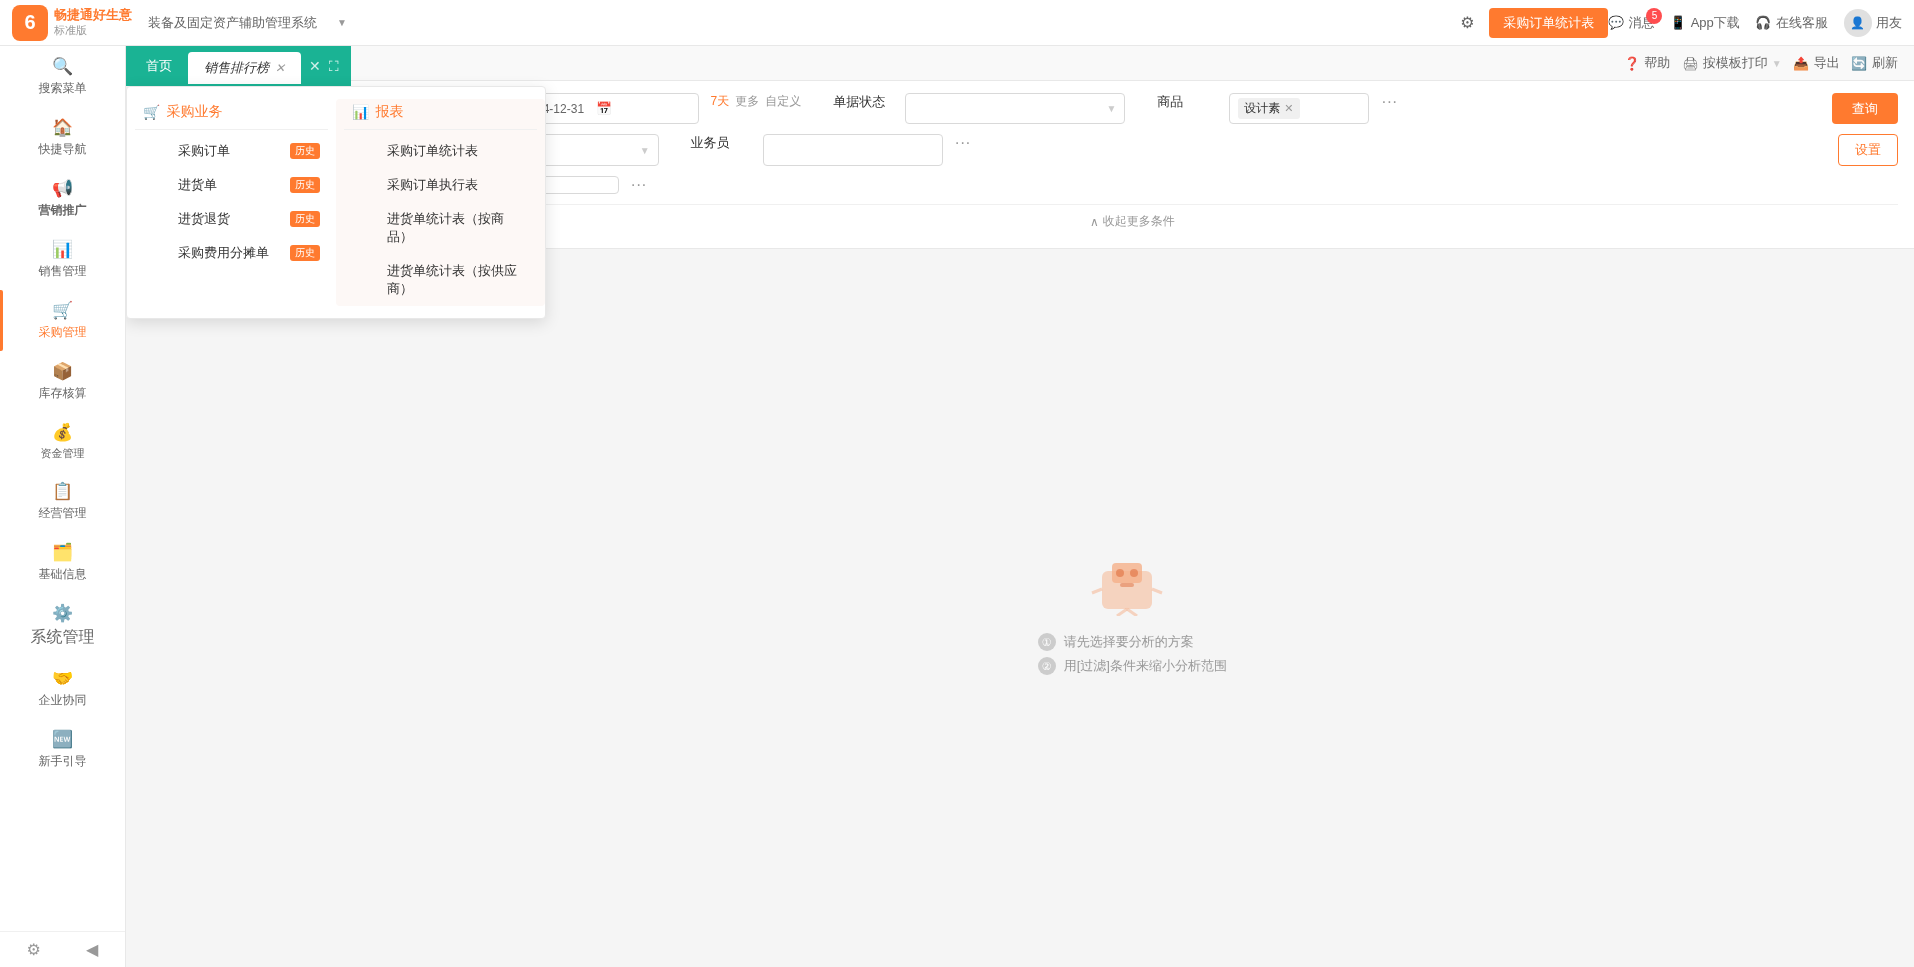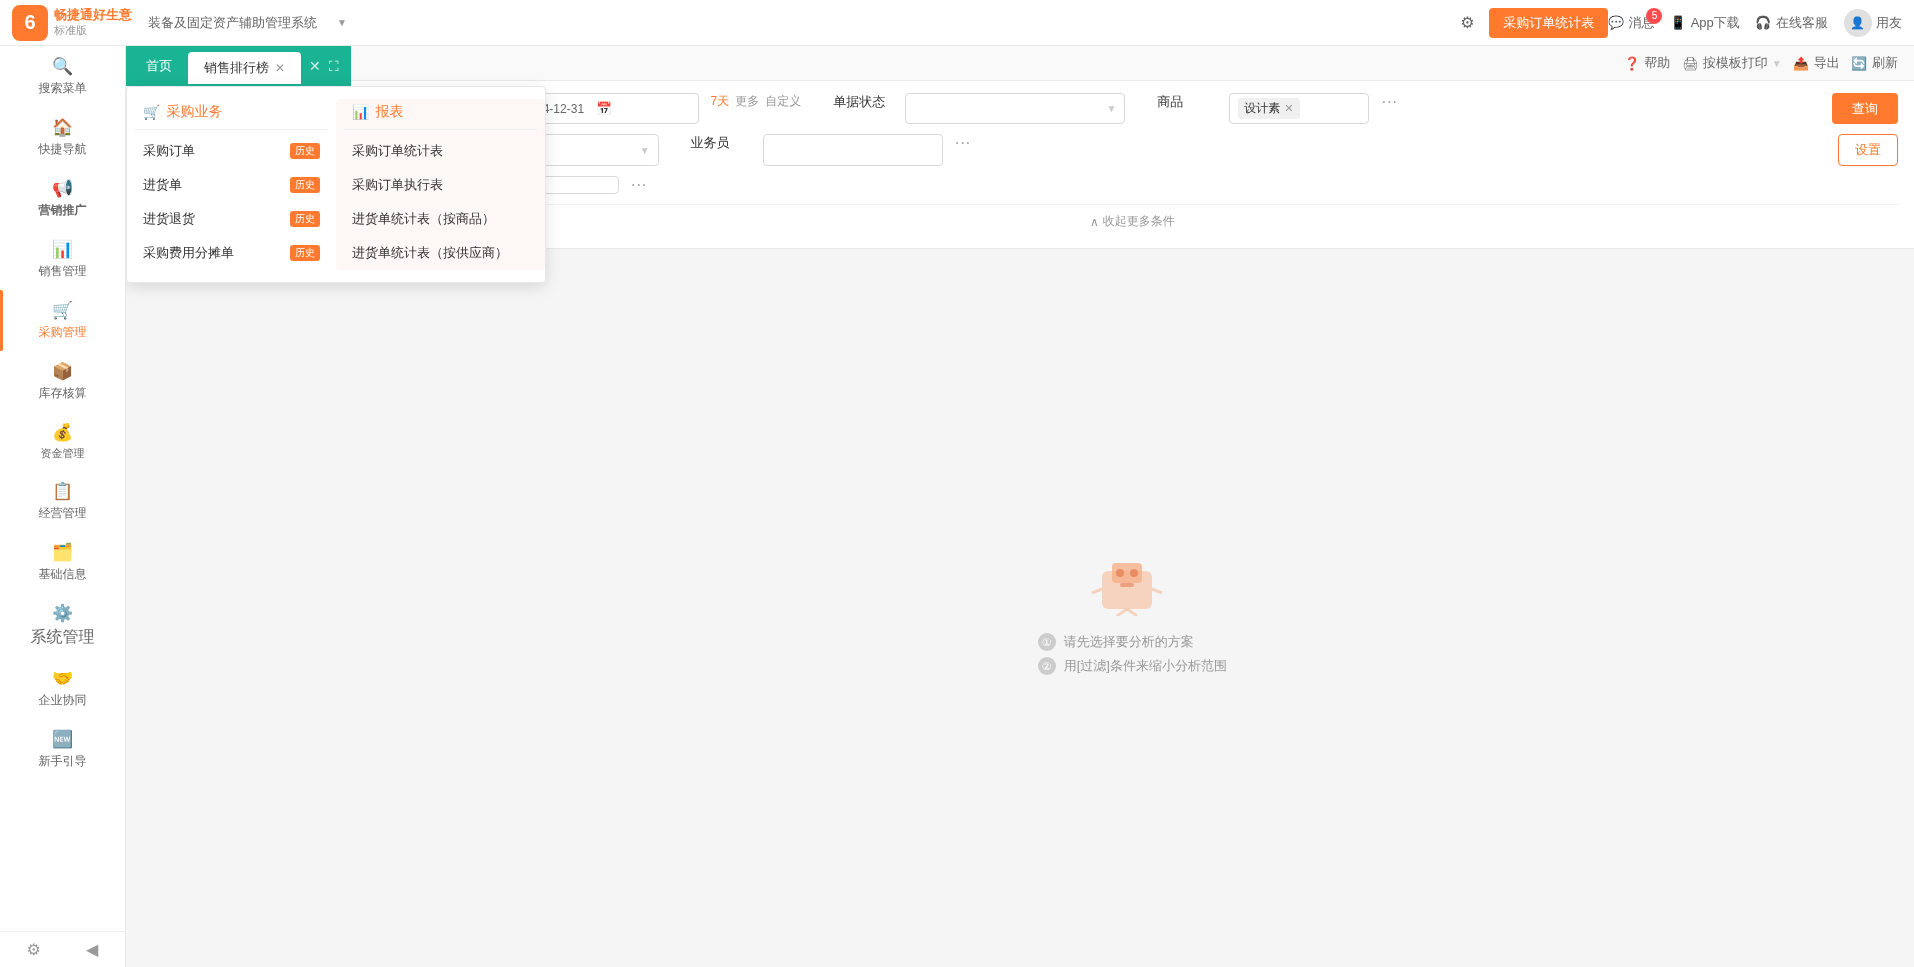--- a/index.html
+++ b/index.html
@@ -24,21 +24,21 @@
     .experience-btn { background: #ff7a2f; color: #fff; border: none; border-radius: 4px; padding: 6px 14px; font-size: 13px; cursor: pointer; margin-left: 8px; }
     .top-bar-right { display: flex; align-items: center; gap: 16px; margin-left: auto; }
     .top-bar-right-item { display: flex; align-items: center; gap: 4px; color: #666; font-size: 13px; cursor: pointer; position: relative; }
     .badge { position: absolute; top: -6px; right: -8px; background: #ff4d4f; color: #fff; border-radius: 8px; font-size: 10px; min-width: 16px; height: 16px; display: flex; align-items: center; justify-content: center; padding: 0 2px; }
     .user-avatar { width: 28px; height: 28px; background: #e0e0e0; border-radius: 50%; display: flex; align-items: center; justify-content: center; font-size: 12px; color: #666; }
     .user-info { display: flex; align-items: center; gap: 4px; color: #666; font-size: 13px; cursor: pointer; }
 
     
     .tab-bar { display: flex; align-items: center; background: #1ab394; height: 40px; padding: 0 4px; flex-shrink: 0; }
     .tab-item { display: flex; align-items: center; padding: 0 16px; height: 32px; border-radius: 4px 4px 0 0; cursor: pointer; font-size: 13px; color: rgba(255,255,255,0.8); position: relative; }
-    .tab-item.active { background: #fff; color: #333; font-weight: 500; margin-top: 4px; border-radius: 4px 4px 0 0; }
+    .tab-item.active { background: #fff; color: #333; font-weight: 500; margin-top: 4px; border-radius: 4px 4px 0 0; font-style: italic; }
     .tab-item.home { color: #fff; }
     .tab-close { margin-left: 6px; font-size: 12px; color: #999; cursor: pointer; }
     .tab-spacer { flex: 1; }
     .tab-window-btns { display: flex; gap: 8px; padding: 0 8px; color: rgba(255,255,255,0.8); }
     .tab-window-btn { cursor: pointer; font-size: 14px; }
     .sidebar-bottom { margin-top: auto; display: flex; justify-content: space-around; padding: 8px 4px; border-top: 1px solid #f0f0f0; }
     .sidebar-bottom-btn { cursor: pointer; color: #999; font-size: 16px; }
 
     
     .toolbar-area { background: #f9f9f9; border-bottom: 1px solid #e8e8e8; padding: 8px 16px; display: flex; align-items: center; justify-content: flex-end; gap: 12px; flex-shrink: 0; }
@@ -65,21 +65,21 @@
     .empty-state { display: flex; flex-direction: column; align-items: center; justify-content: center; flex: 1; gap: 12px; }
     .empty-icon { width: 100px; height: 80px; position: relative; }
     .empty-hints { display: flex; flex-direction: column; gap: 6px; }
     .empty-hint { display: flex; align-items: center; gap: 8px; color: #999; font-size: 13px; }
     .hint-num { width: 18px; height: 18px; background: #ccc; border-radius: 50%; color: #fff; font-size: 11px; display: flex; align-items: center; justify-content: center; }
 
     
     .dropdown-menu { position: absolute; top: 40px; left: 0; background: #fff; border: 1px solid #e8e8e8; border-radius: 4px; box-shadow: 0 4px 16px rgba(0,0,0,0.12); z-index: 1000; display: flex; min-width: 360px; padding: 12px 0; }
     .menu-col { flex: 1; padding: 0 8px; }
     .menu-col-title { display: flex; align-items: center; gap: 6px; font-size: 14px; color: #ff7a2f; font-weight: 500; padding: 4px 8px 8px 8px; border-bottom: 1px solid #f0f0f0; margin-bottom: 4px; }
-    .menu-item { display: flex; align-items: center; justify-content: space-between; padding: 8px 8px; cursor: pointer; color: #333; font-size: 13px; border-radius: 4px; }
+    .menu-item { display: flex; align-items: center; justify-content: space-between; padding: 8px 8px; cursor: pointer; color: #333; font-size: 13px; border-radius: 4px; margin-left: 35px; }
     .menu-item-label { flex: 1; }
     .history-tag { background: #ff7a2f; color: #fff; font-size: 10px; border-radius: 3px; padding: 1px 5px; margin-left: 6px; }
     .menu-col-right { background: #fdf8f6; border-radius: 4px; }
 
     
     .nav-item { display: flex; flex-direction: column; align-items: center; padding: 10px 4px; cursor: pointer; color: #666; font-size: 12px; gap: 3px; position: relative; width: 100%; }
     .nav-item.active { color: #ff7a2f; }
     .nav-item.active .nav-active-bar { display: block; }
     .nav-active-bar { display: none; position: absolute; left: 0; top: 0; bottom: 0; width: 3px; background: #ff7a2f; border-radius: 0 2px 2px 0; }
     .nav-icon { font-size: 17px; }

